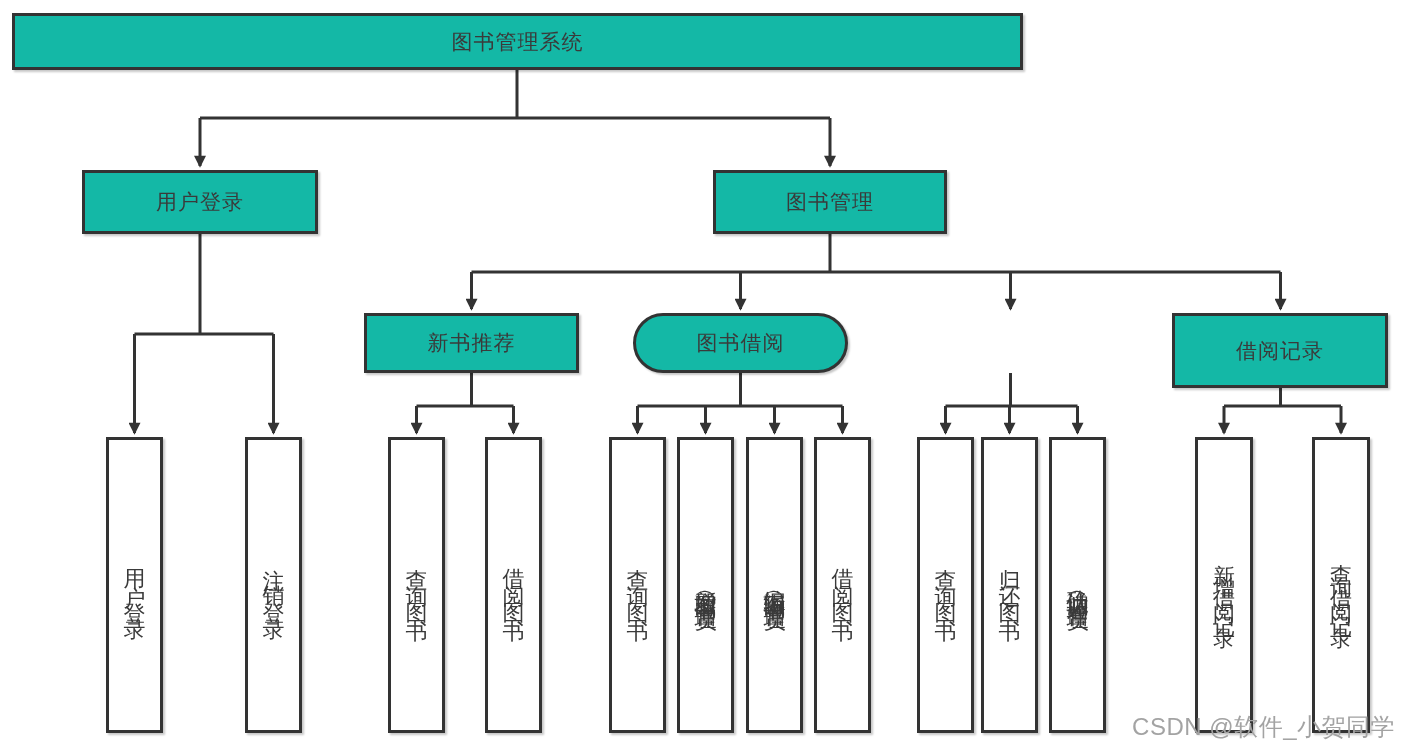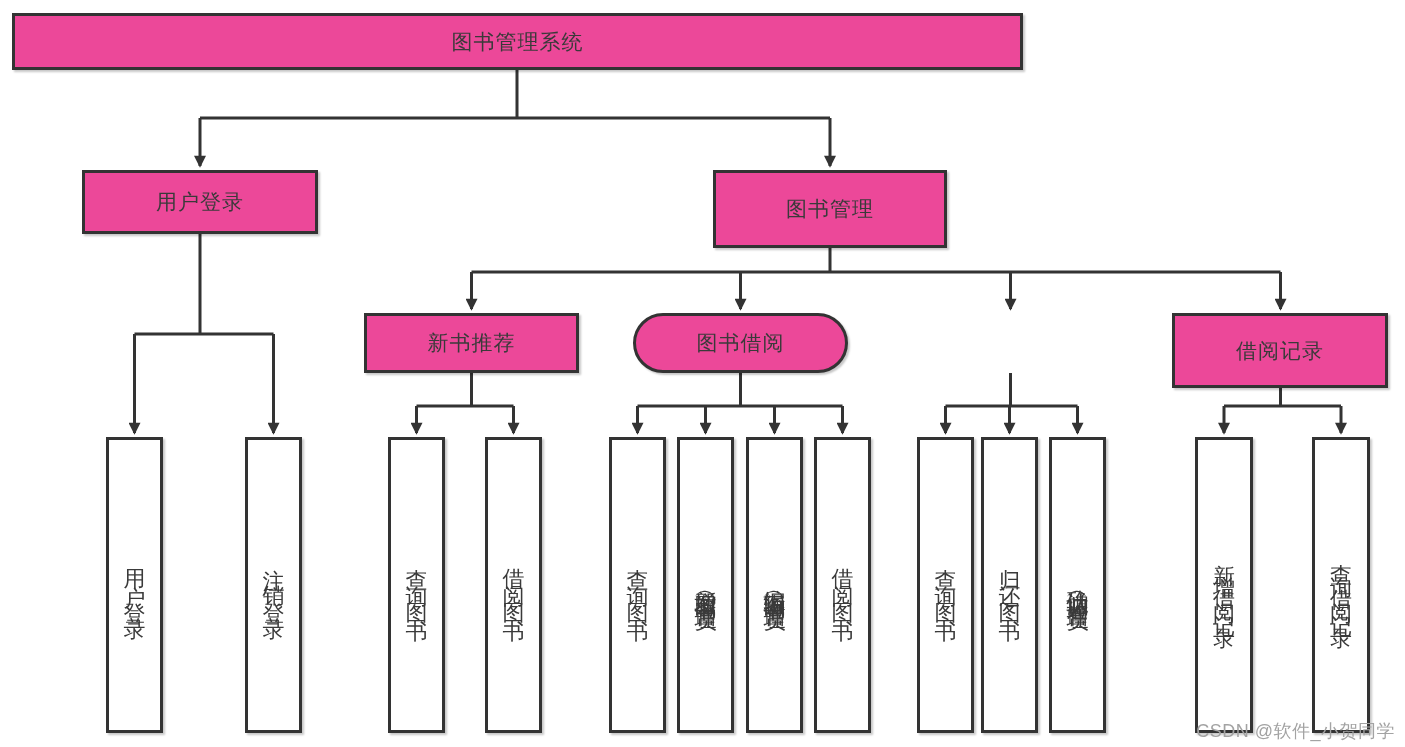--- a/index.html
+++ b/index.html
@@ -17,21 +17,21 @@
   }
   #connectors {
     position: absolute;
     left: 0;
     top: 0;
     z-index: 1;
   }
   .node {
     position: absolute;
     box-sizing: border-box;
-    background: #ec4899;
+    background: #14b8a6;
     border: 3px solid #333333;
     box-shadow: 2px 2px 2px rgba(0,0,0,0.22);
     display: flex;
     align-items: center;
     justify-content: center;
     z-index: 2;
   }
   .node-label {
     color: #3a3a3a;
     font-size: 21px;
@@ -61,21 +61,21 @@
     white-space: nowrap;
   }
   .ls4 { letter-spacing: 17px; }
   .ls6 { letter-spacing: 13px; }
   .ls9 { letter-spacing: 3px; }
   .watermark {
     position: absolute;
     right: 10px;
     bottom: 4px;
     color: #a3a3a3;
-    font-size: 18px;
+    font-size: 24px;
     letter-spacing: 0.5px;
     z-index: 3;
   }
 </style>
 </head>
 <body>
 
 <div id="stage">
 
   <svg id="connectors" width="1405" height="747" viewBox="0 0 1405 747">
@@ -120,21 +120,21 @@
     </g>
   </svg>
 
   <div class="node" style="left:12px; top:13px; width:1011px; height:57px;">
     <span class="node-label">图书管理系统</span>
   </div>
 
   <div class="node" style="left:82px; top:170px; width:236px; height:64px;">
     <span class="node-label">用户登录</span>
   </div>
-  <div class="node" style="left:713px; top:170px; width:234px; height:78px;">
+  <div class="node" style="left:713px; top:170px; width:234px; height:64px;">
     <span class="node-label">图书管理</span>
   </div>
 
   <div class="node" style="left:364px; top:313px; width:215px; height:60px;">
     <span class="node-label">新书推荐</span>
   </div>
   <div class="node" style="left:633px; top:313px; width:215px; height:60px;border-radius:30px;">
     <span class="node-label">图书借阅</span>
   </div>
   <div class="node" style="left:1172px; top:313px; width:216px; height:75px;">

